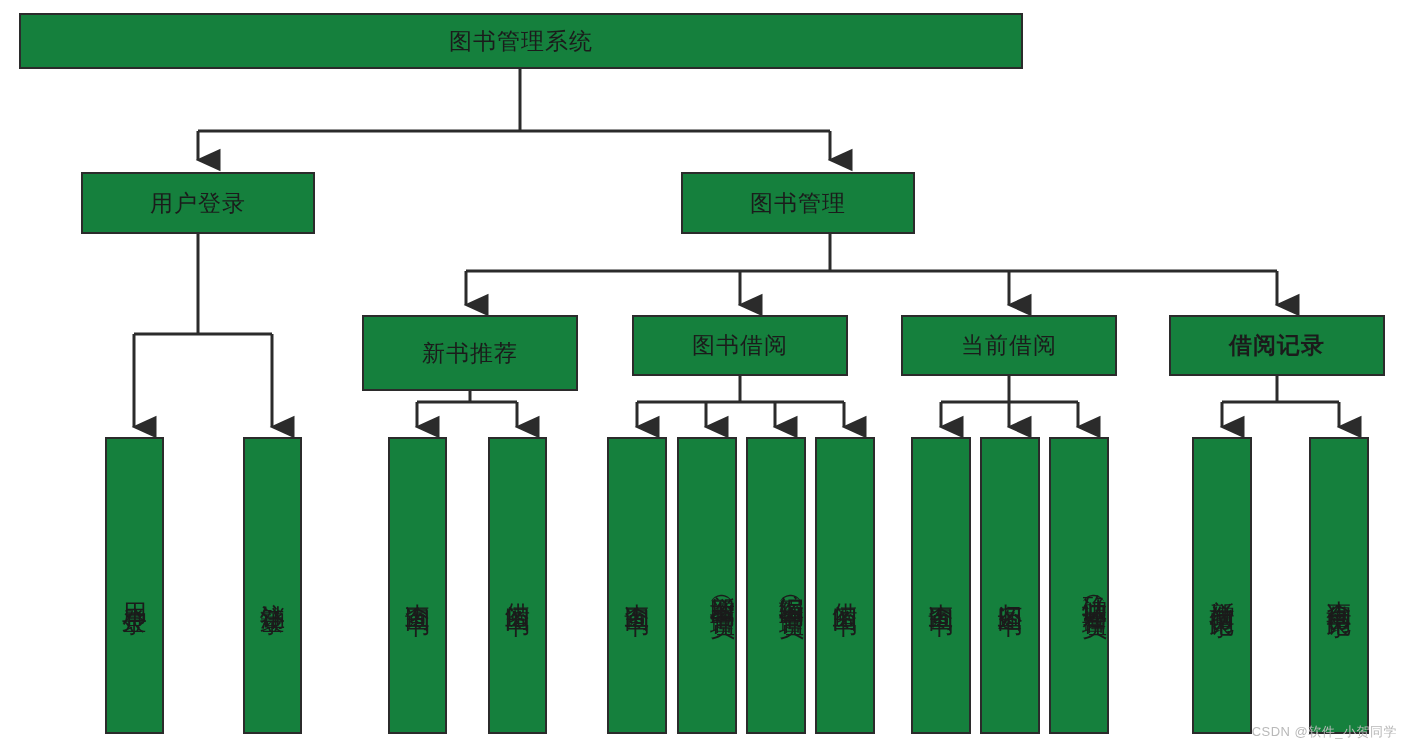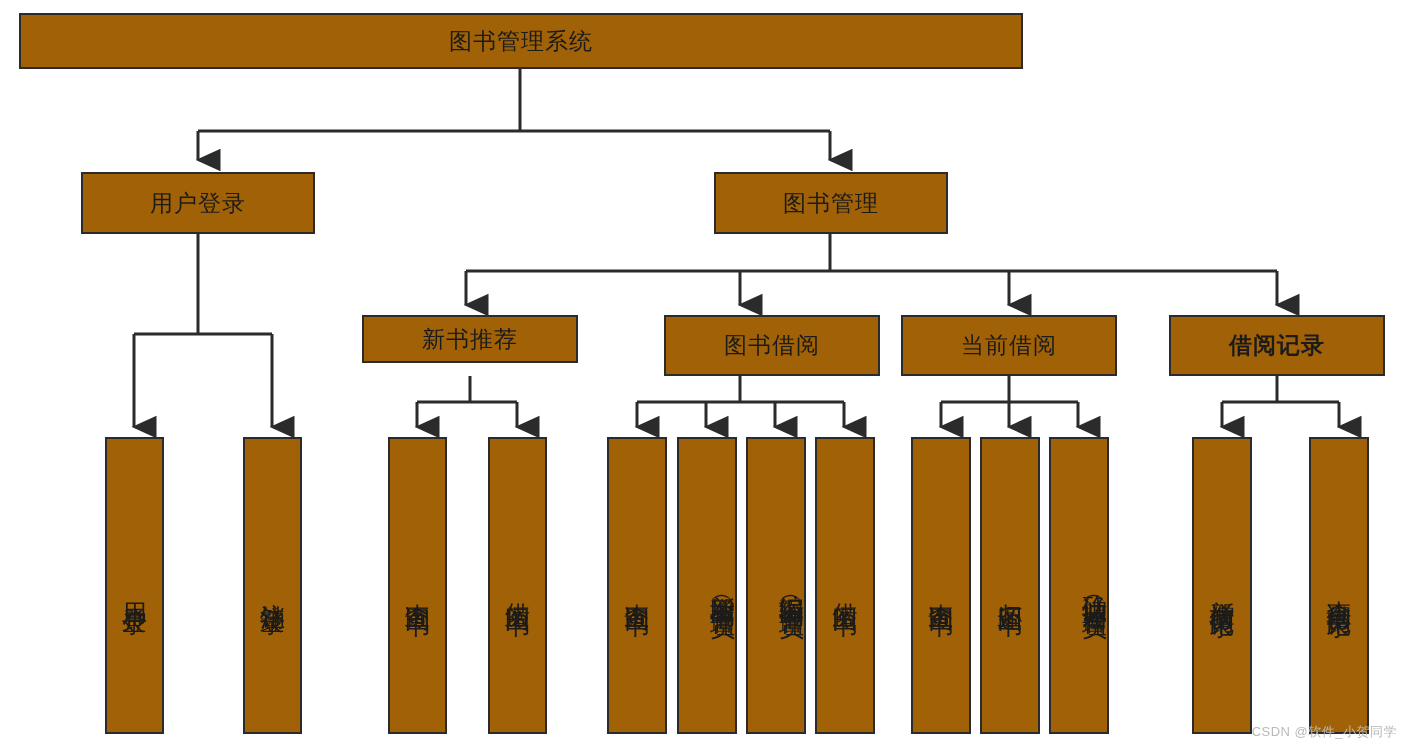--- a/index.html
+++ b/index.html
@@ -22,21 +22,21 @@
     left: 0;
     top: 0;
     width: 1405px;
     height: 747px;
     pointer-events: none;
   }
   .node {
     position: absolute;
     box-sizing: border-box;
     border: 2px solid #2b2b2b;
-    background: #a16207;
+    background: #15803d;
     display: flex;
     align-items: center;
     justify-content: center;
     color: #1b1b1b;
   }
   .node.h {
     font-size: 23px;
     letter-spacing: 1px;
   }
   .node.v {
@@ -120,28 +120,28 @@
     </g>
   </svg>
 
   <div class="node h" style="left:19px; top:13px; width:1004px; height:56px;">
     <span class="lbl">图书管理系统</span>
   </div>
 
   <div class="node h" style="left:81px; top:172px; width:234px; height:62px;">
     <span class="lbl">用户登录</span>
   </div>
-  <div class="node h" style="left:714px; top:172px; width:234px; height:62px;">
+  <div class="node h" style="left:681px; top:172px; width:234px; height:62px;">
     <span class="lbl">图书管理</span>
   </div>
 
-  <div class="node h" style="left:362px; top:315px; width:216px; height:48px;">
+  <div class="node h" style="left:362px; top:315px; width:216px; height:76px;">
     <span class="lbl">新书推荐</span>
   </div>
-  <div class="node h" style="left:632px; top:315px; width:216px; height:61px;margin-left:32px;">
+  <div class="node h" style="left:632px; top:315px; width:216px; height:61px;">
     <span class="lbl">图书借阅</span>
   </div>
   <div class="node h" style="left:901px; top:315px; width:216px; height:61px;justify-content:center;">
     <span class="lbl">当前借阅</span>
   </div>
   <div class="node h" style="left:1169px; top:315px; width:216px; height:61px;font-weight:bold;">
     <span class="lbl">借阅记录</span>
   </div>
 
   <div class="node v mid" style="left:105px; top:437px; width:59px; height:297px;">

